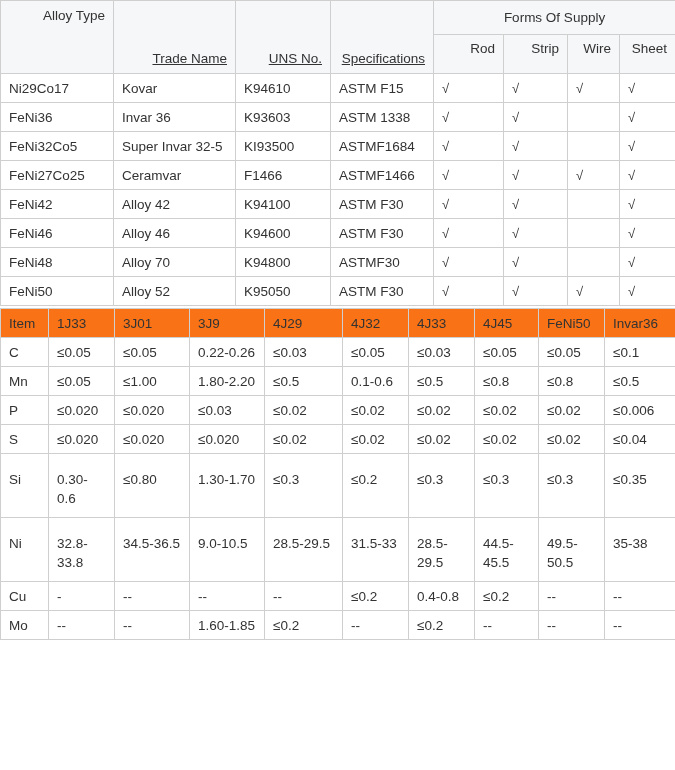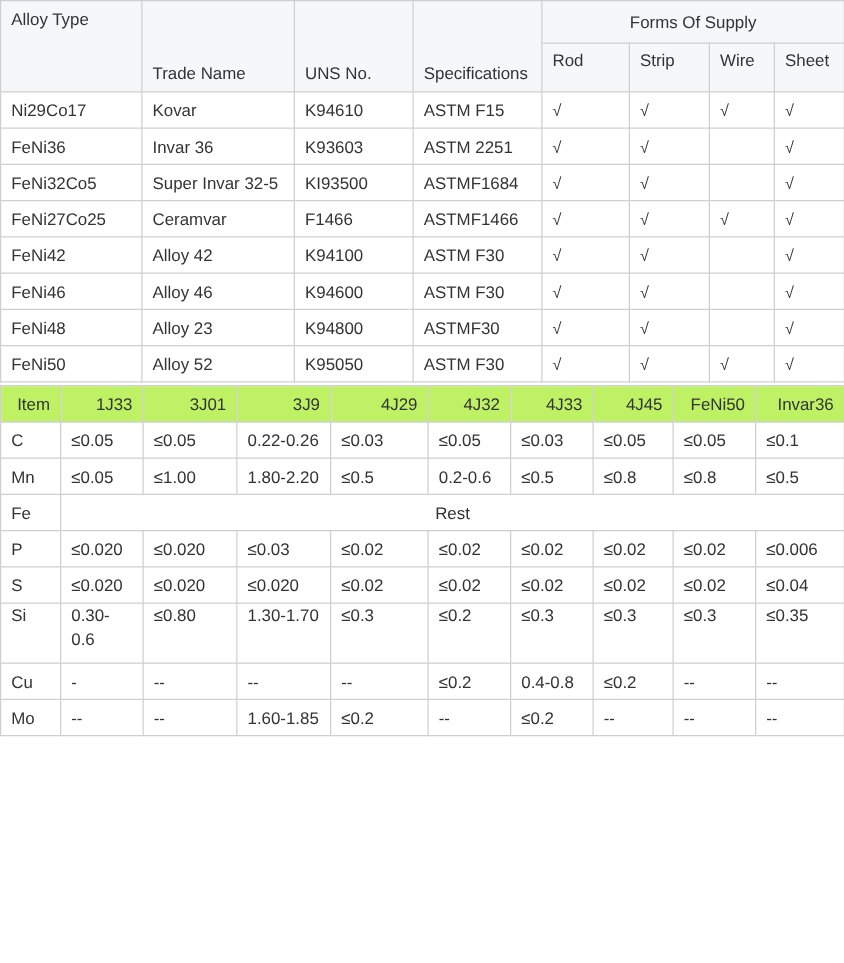--- a/index.html
+++ b/index.html
@@ -1,32 +1,32 @@
 <!DOCTYPE html>
 <html><head>
 <meta charset="utf-8">
 <style>
   html, body { margin:0; padding:0; background:#ffffff; }
   body { width:675px; height:770px; overflow:hidden; font-family:"Liberation Sans", sans-serif; font-size:13.5px; color:#333333; }
   table { border-collapse:collapse; table-layout:fixed; }
   td, th { border:1px solid #cfcfcf; padding:0 8px; vertical-align:middle; text-align:left; font-weight:normal; color:#333; }
   #t1 { width:675px; position:absolute; left:0; top:0; }
-  #t1 th { background:#f6f7f9; }
+  #t1 th { background:#f6f7f9;text-align:right; }
   #t1 tr.r1 th { height:33px; }
   #t1 tr.r2 th { height:32px; }
   #t1 th.alloy-type { vertical-align:top; padding-top:7px; }
-  #t1 th.bottom { vertical-align:bottom; padding-bottom:7px; }
+  #t1 th.bottom { vertical-align:bottom; padding-bottom:7px;text-decoration:underline; }
   #t1 th.center { text-align:center;margin-top:24px; }
   #t1 th.sub { vertical-align:top; padding-top:6px; }
   #t1 td { height:28px; }
   #t1 td.chk { font-size:13px; }
   #t2 { width:675px; position:absolute; left:0; top:308px; }
-  #t2 tr.hdr td { background:#bef264; height:28px;text-align:right; }
+  #t2 tr.hdr td { background:#f97316; height:28px; }
   #t2 td { height:28px; }
-  #t2 tr.tall td { height:47px; vertical-align:top; padding-top:0; line-height:19px; }
+  #t2 tr.tall td { height:47px; vertical-align:top; padding-top:16px; line-height:19px; }
   #t2 td.rest { text-align:center; }
 </style>
 </head>
 <body>
 
 <table id="t1">
   <colgroup>
     <col style="width:113px">
       <col style="width:122px">
       <col style="width:95px">
@@ -59,21 +59,21 @@
         <td>ASTM F15</td>
         <td class="chk">√</td>
         <td class="chk">√</td>
         <td class="chk">√</td>
         <td class="chk">√</td>
       </tr>
       <tr>
         <td>FeNi36</td>
         <td>Invar 36</td>
         <td>K93603</td>
-        <td>ASTM 2251</td>
+        <td>ASTM 1338</td>
         <td class="chk">√</td>
         <td class="chk">√</td>
         <td class="chk"></td>
         <td class="chk">√</td>
       </tr>
       <tr>
         <td>FeNi32Co5</td>
         <td>Super Invar 32-5</td>
         <td>KI93500</td>
         <td>ASTMF1684</td>
@@ -107,21 +107,21 @@
         <td>Alloy 46</td>
         <td>K94600</td>
         <td>ASTM F30</td>
         <td class="chk">√</td>
         <td class="chk">√</td>
         <td class="chk"></td>
         <td class="chk">√</td>
       </tr>
       <tr>
         <td>FeNi48</td>
-        <td>Alloy 23</td>
+        <td>Alloy 70</td>
         <td>K94800</td>
         <td>ASTMF30</td>
         <td class="chk">√</td>
         <td class="chk">√</td>
         <td class="chk"></td>
         <td class="chk">√</td>
       </tr>
       <tr>
         <td>FeNi50</td>
         <td>Alloy 52</td>
@@ -172,29 +172,25 @@
         <td>≤0.05</td>
         <td>≤0.05</td>
         <td>≤0.1</td>
       </tr>
       <tr>
         <td>Mn</td>
         <td>≤0.05</td>
         <td>≤1.00</td>
         <td>1.80-2.20</td>
         <td>≤0.5</td>
-        <td>0.2-0.6</td>
+        <td>0.1-0.6</td>
         <td>≤0.5</td>
         <td>≤0.8</td>
         <td>≤0.8</td>
         <td>≤0.5</td>
-      </tr>
-      <tr>
-        <td>Fe</td>
-        <td colspan="9" class="rest">Rest</td>
       </tr>
       <tr>
         <td>P</td>
         <td>≤0.020</td>
         <td>≤0.020</td>
         <td>≤0.03</td>
         <td>≤0.02</td>
         <td>≤0.02</td>
         <td>≤0.02</td>
         <td>≤0.02</td>
@@ -218,20 +214,32 @@
         <td>0.30-0.6</td>
         <td>≤0.80</td>
         <td>1.30-1.70</td>
         <td>≤0.3</td>
         <td>≤0.2</td>
         <td>≤0.3</td>
         <td>≤0.3</td>
         <td>≤0.3</td>
         <td>≤0.35</td>
       </tr>
+      <tr class="tall">
+        <td>Ni</td>
+        <td>32.8-33.8</td>
+        <td>34.5-36.5</td>
+        <td>9.0-10.5</td>
+        <td>28.5-29.5</td>
+        <td>31.5-33</td>
+        <td>28.5-29.5</td>
+        <td>44.5-45.5</td>
+        <td>49.5-50.5</td>
+        <td>35-38</td>
+      </tr>
       <tr>
         <td>Cu</td>
         <td>-</td>
         <td>--</td>
         <td>--</td>
         <td>--</td>
         <td>≤0.2</td>
         <td>0.4-0.8</td>
         <td>≤0.2</td>
         <td>--</td>

